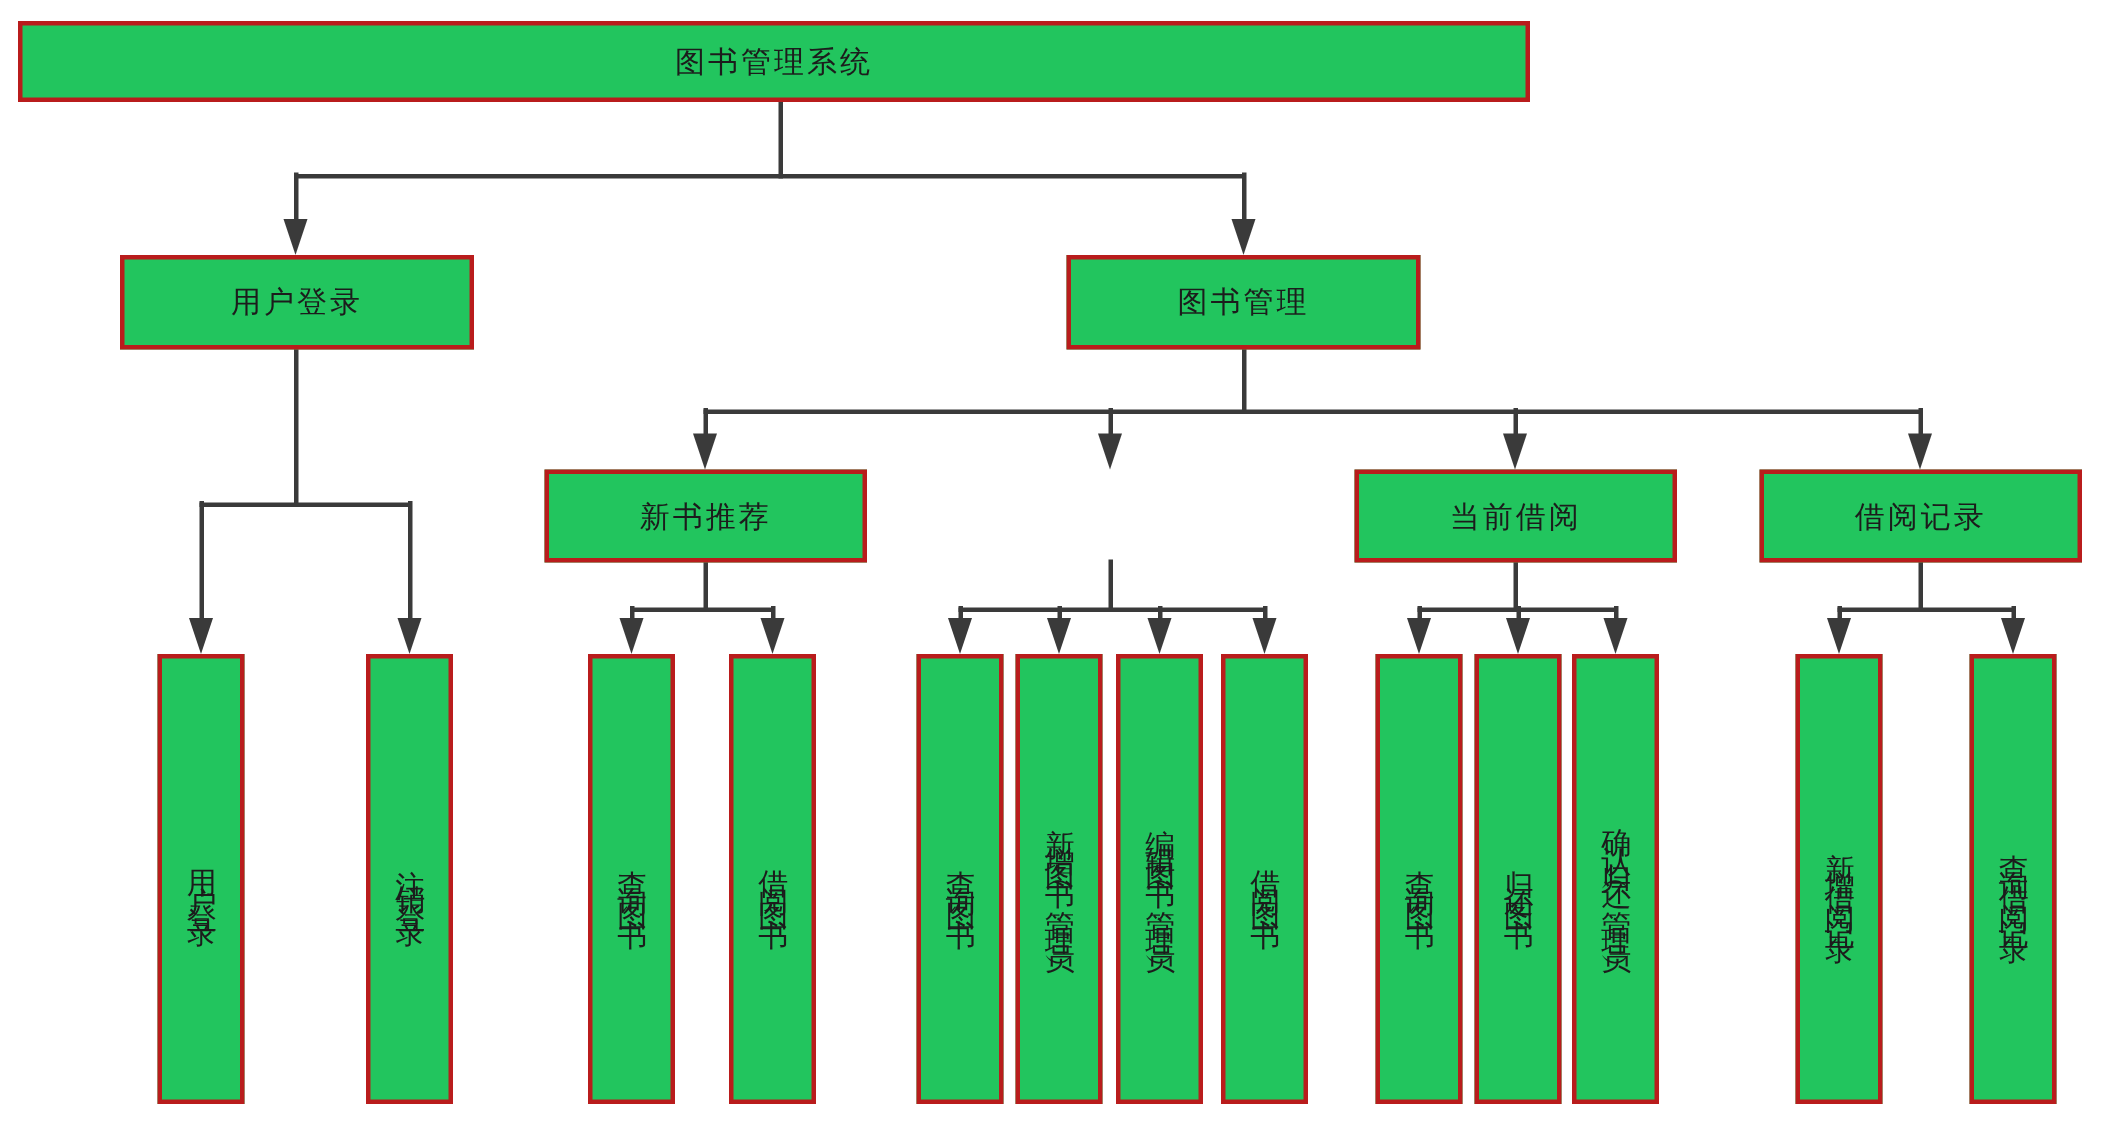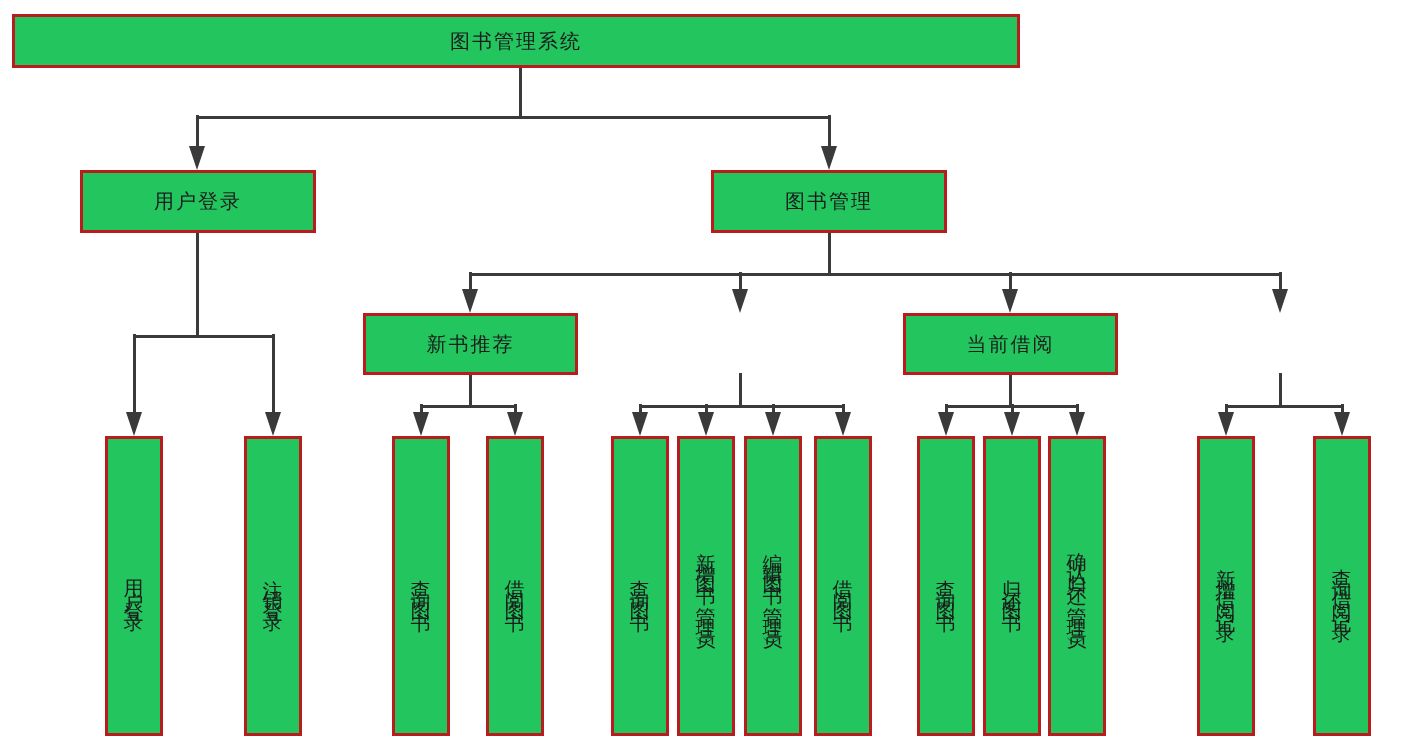--- a/index.html
+++ b/index.html
@@ -47,20 +47,23 @@
   </div>
   <div class="node lvl2" style="left:711px;">
     <span class="h-label">图书管理</span>
   </div>
 
   <div class="node lvl3" style="left:363px;">
     <span class="h-label">新书推荐</span>
   </div>
   <div class="node lvl3" style="left:903px;">
     <span class="h-label">当前借阅</span>
+  </div>
+  <div class="node lvl3" style="left:1173px;">
+    <span class="h-label">借阅记录</span>
   </div>
 
   <div class="node leaf" style="left:105px;">
     <span class="vtext">用户登录</span>
   </div>
   <div class="node leaf" style="left:244px;">
     <span class="vtext">注销登录</span>
   </div>
   <div class="node leaf" style="left:392px;">
     <span class="vtext">查询图书</span>

